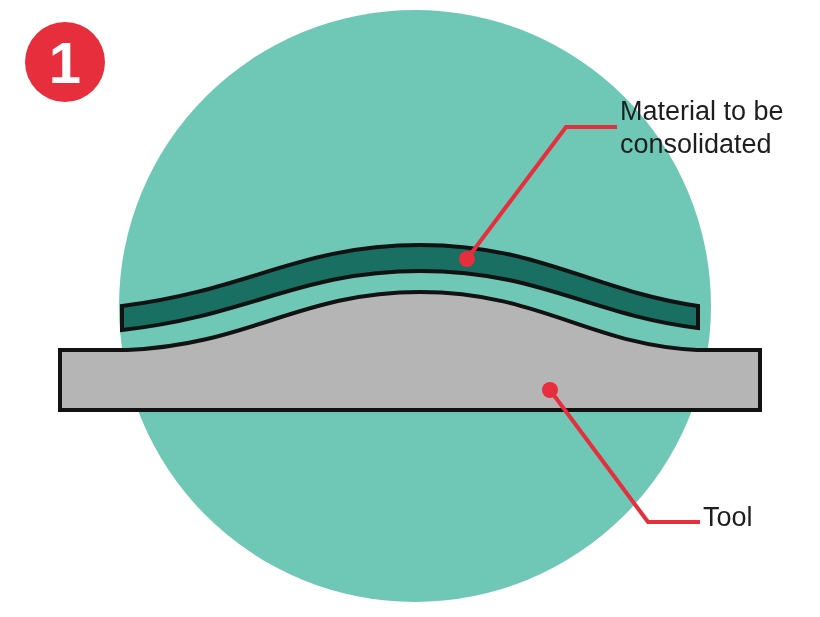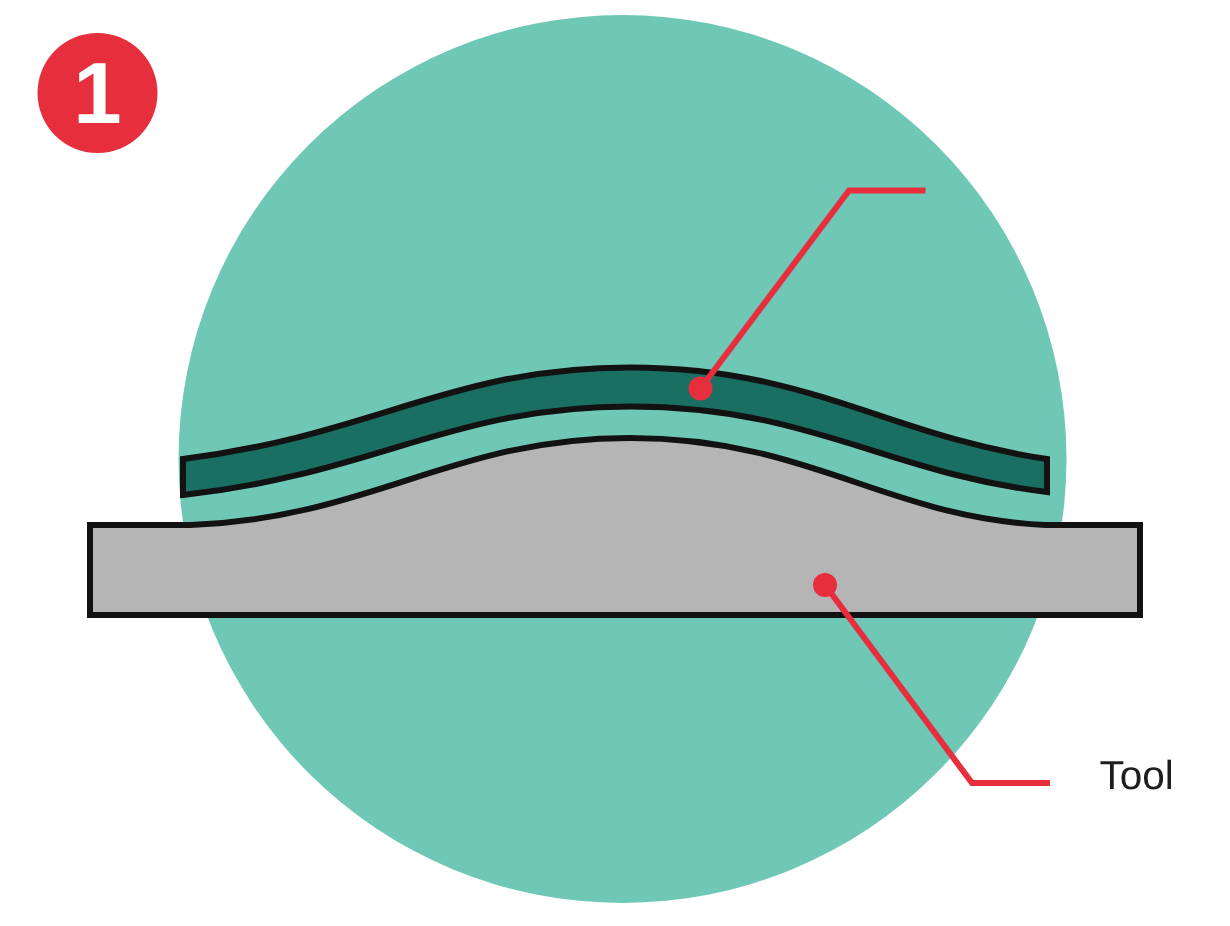--- a/index.html
+++ b/index.html
@@ -36,21 +36,21 @@
     height: 80px;
     display: flex;
     align-items: center;
     justify-content: center;
     color: #ffffff;
     font-size: 58px;
     font-weight: 600;
     user-select: none;
   }
   .material-label { left: 620px; top: 95px; }
-  .tool-label { left: 733px; top: 501px; }
+  .tool-label { left: 703px; top: 501px; }
 </style>
 </head>
 <body>
 
 <div class="stage">
 
   <svg viewBox="0 0 820 617" width="820" height="617">
 
     <circle cx="415" cy="306" r="296" fill="#6fc8b6"></circle>
 
@@ -62,16 +62,20 @@
     <circle cx="467" cy="259" r="8" fill="#e62e3d"></circle>
 
     <polyline points="550,390 648,522 700,522" fill="none" stroke-width="4" stroke="#e62e3d"></polyline>
     <circle cx="550" cy="390" r="8" fill="#e62e3d"></circle>
 
     <circle cx="65" cy="62" r="40" fill="#e62e3d"></circle>
   </svg>
 
   <div class="badge-number">1</div>
 
+  <div class="label material-label">
+    <div>Material to be</div>
+    <div>consolidated</div>
+  </div>
 
   <div class="label tool-label">Tool</div>
 
 </div>
 
 </body></html>

